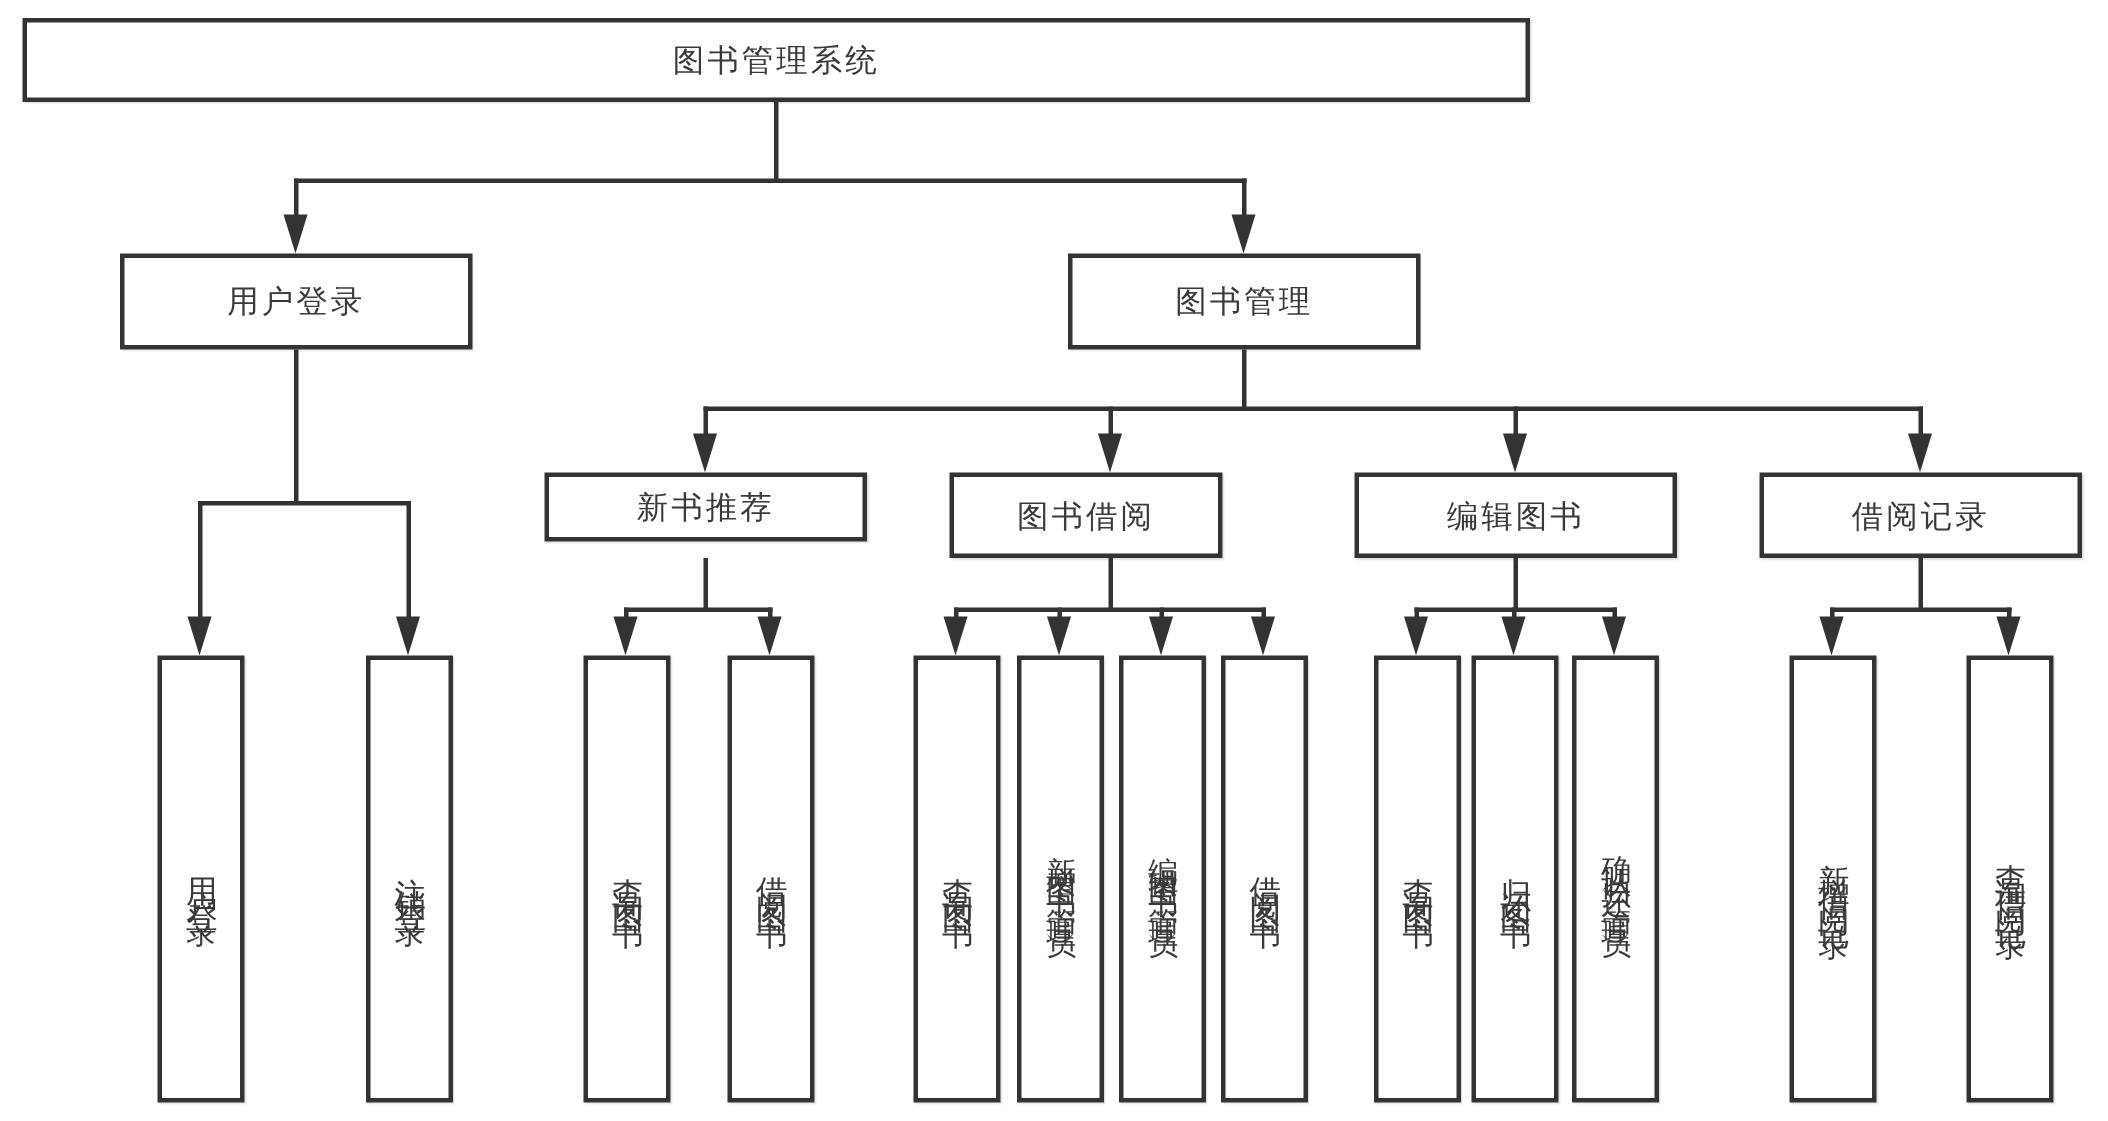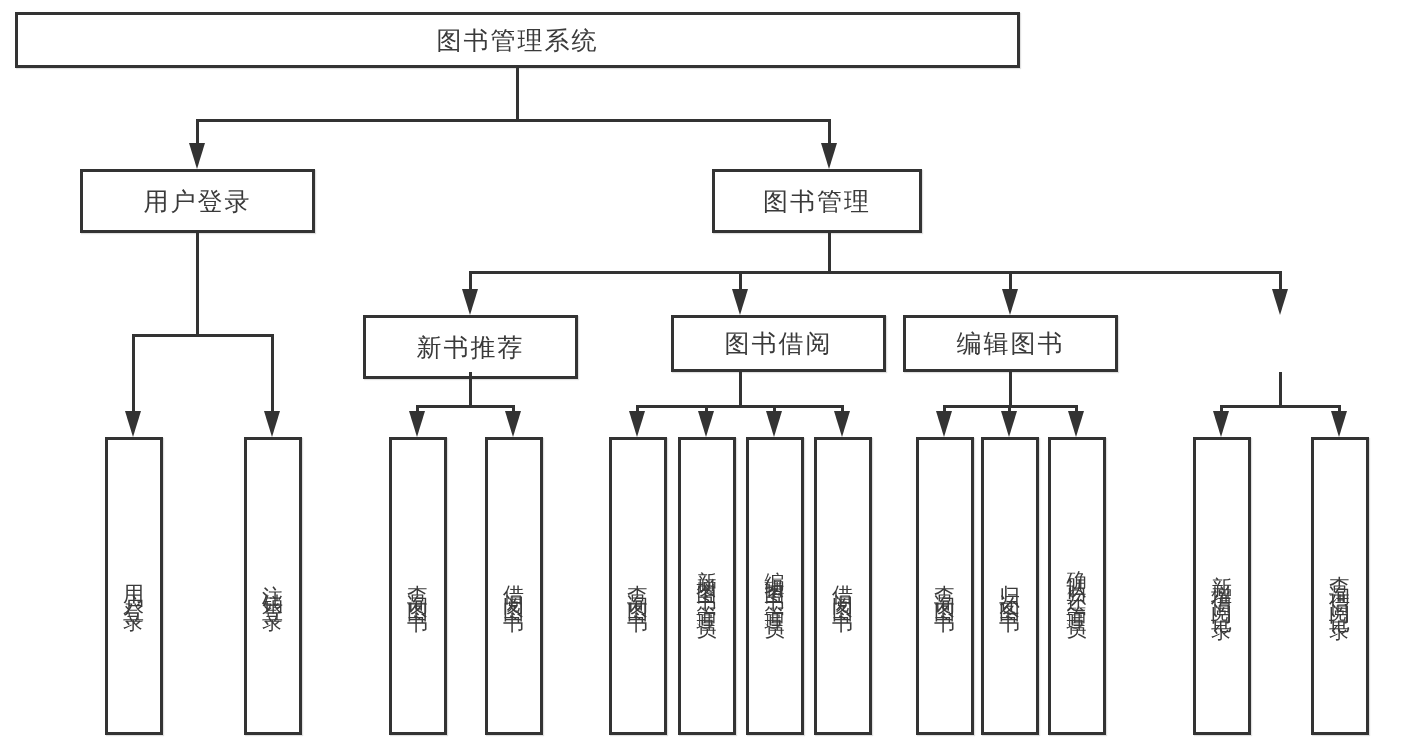--- a/index.html
+++ b/index.html
@@ -19,21 +19,21 @@
   }
   .box{
     position:absolute;
     background:#fff;
     border:3px solid var(--line);
     box-sizing:border-box;
     display:flex;align-items:center;justify-content:center;
     box-shadow:1px 1px 1px rgba(0,0,0,0.12);
   }
   .hbox .lbl{
-    font-size:25px;
+    font-size:21px;
     letter-spacing:2px;
     color:var(--text);
     white-space:nowrap;
   }
   .vbox .lbl{
     writing-mode:vertical-rl;
     text-orientation:mixed;
     font-size:21px;
     letter-spacing:9px;
     color:var(--text);
@@ -64,36 +64,39 @@
 <div id="canvas">
 
   <div class="box hbox" style="left:15px;top:12px;width:1005px;height:56px">
     <span class="lbl">图书管理系统</span>
   </div>
 
   <div class="box hbox" style="left:80px;top:169px;width:235px;height:64px">
     <span class="lbl">用户登录</span>
   </div>
 
-  <div class="box hbox" style="left:712px;top:169px;width:210px;height:64px">
+  <div class="box hbox" style="left:712px;top:169px;width:235px;height:64px">
     <span class="lbl">图书管理</span>
   </div>
 
-  <div class="box hbox" style="left:363px;top:315px;width:215px;height:64px">
+  <div class="box hbox" style="left:363px;top:315px;width:215px;height:46px">
     <span class="lbl">新书推荐</span>
   </div>
 
-  <div class="box hbox" style="left:671px;top:315px;width:215px;height:57px">
+  <div class="box hbox" style="left:633px;top:315px;width:182px;height:57px">
     <span class="lbl">图书借阅</span>
   </div>
 
   <div class="box hbox" style="left:903px;top:315px;width:215px;height:57px">
     <span class="lbl">编辑图书</span>
   </div>
 
+  <div class="box hbox" style="left:1173px;top:315px;width:215px;height:57px">
+    <span class="lbl">借阅记录</span>
+  </div>
 
   <div class="box vbox" style="left:105px;top:437px;width:58px;height:298px">
     <span class="lbl">用户登录</span>
   </div>
   <div class="box vbox" style="left:244px;top:437px;width:58px;height:298px">
     <span class="lbl">注销登录</span>
   </div>
 
   <div class="box vbox" style="left:389px;top:437px;width:58px;height:298px">
     <span class="lbl">查询图书</span>

